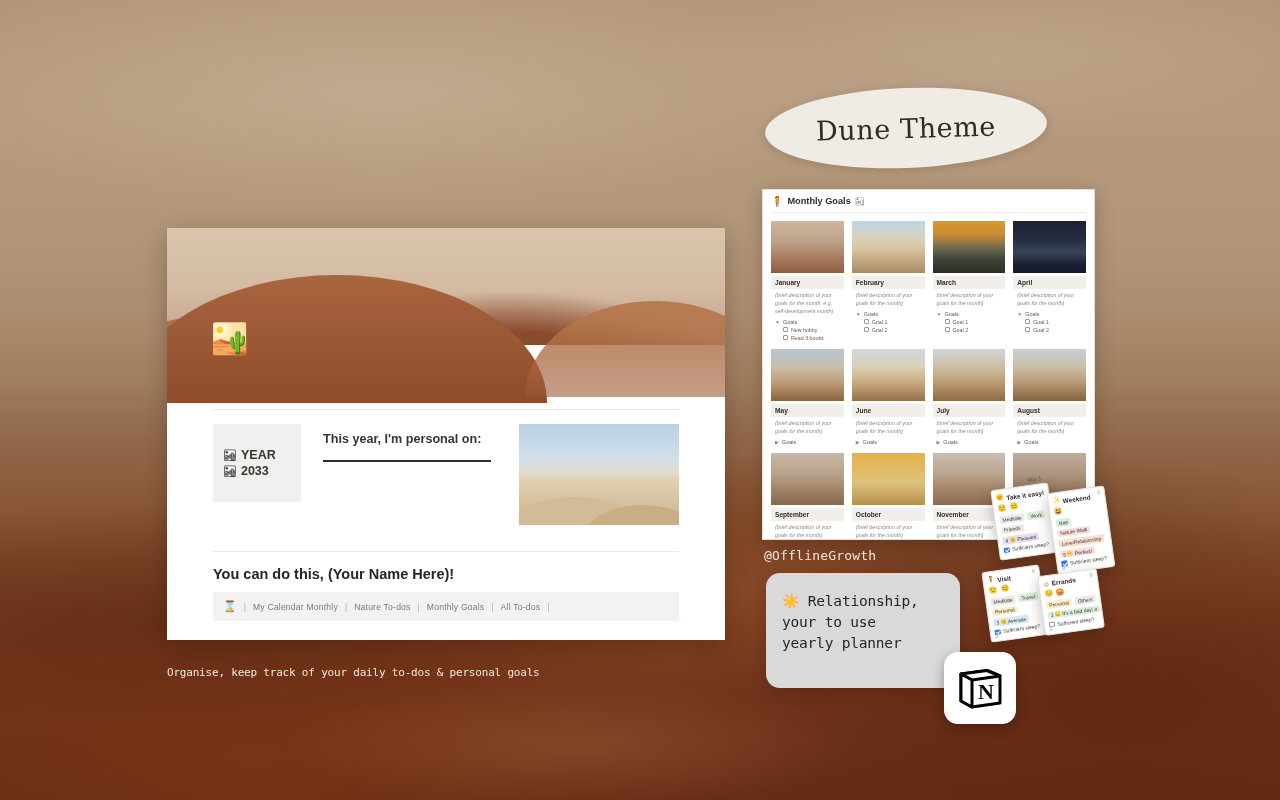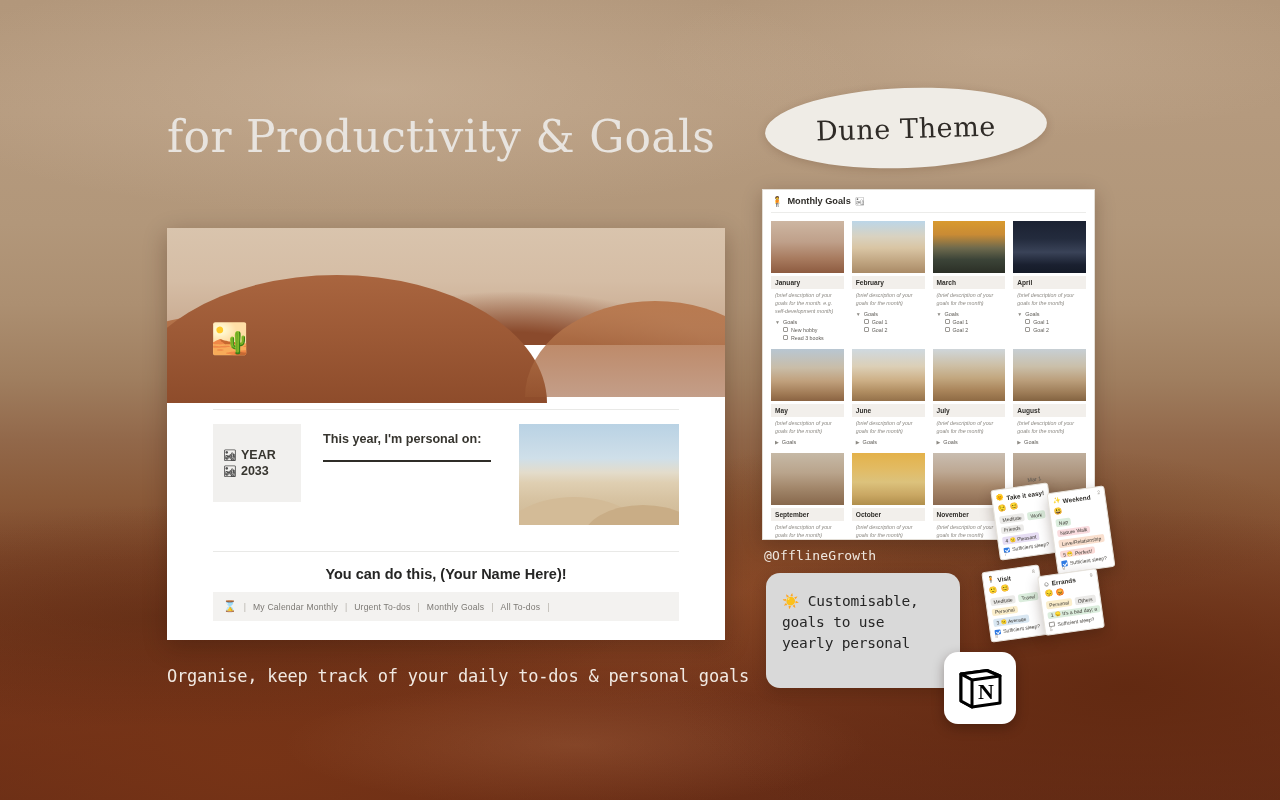--- a/index.html
+++ b/index.html
@@ -116,21 +116,21 @@
   }
   .mini-photo .d1 {
     position:absolute; left:-20px; bottom:-18px; width:150px; height:46px;
     border-radius:50% 50% 0 0/100% 100% 0 0; background:#d3bb97;
   }
   .mini-photo .d2 {
     position:absolute; right:-24px; bottom:-14px; width:120px; height:34px;
     border-radius:50% 50% 0 0/100% 100% 0 0; background:#c9ad86;
   }
   .np-rule2 { height:1px; background:#e9e9e7; margin:26px 0 14px 0; }
-  .np-sub { font-size:14.5px; font-weight:700; color:#262625;text-align:center; }
+  .np-sub { font-size:14.5px; font-weight:700; color:#262625; }
   .np-nav {
     margin-top:10px; background:#f3f2f0; height:29px; display:flex;
     align-items:center; gap:7px; padding:0 10px; font-size:8.6px; color:#7c7974;
   }
   .np-nav .sep { color:#b6b2ab; }
   .np-nav .lnk { letter-spacing:.2px; }
   .np-nav .emo { font-size:11px; }
 
   
   .mg-panel {
@@ -234,32 +234,31 @@
   .nlogo {
     position:absolute; left:944px; top:652px; width:72px; height:72px;
     background:#fff; border-radius:14px;
     display:flex; align-items:center; justify-content:center;
     box-shadow:0 4px 12px rgba(30,12,4,.35);
   }
 
   
   .tagline {
     position:absolute; left:167px; top:666px; width:700px;
-    font-family:"DejaVu Sans Mono", monospace; font-size:17px; color:#f1e9e2;
+    font-family:"DejaVu Sans Mono", monospace; font-size:11px; color:#f1e9e2;
     letter-spacing:-.2px; white-space:nowrap;
   }
 </style>
 </head>
 <body>
 
 <div id="stage">
   <div class="sky-haze"></div>
 
   <div class="headline">
-    <div class="l2">for Productivity &amp; Goals</div>
   </div>
 
   <div class="badge">
     <span>Dune Theme</span>
   </div>
 
   <div class="notion-page">
     <div class="np-cover">
       <div class="dune-c"></div>
       <div class="dune-a"></div>
@@ -295,21 +294,21 @@
       </div>
 
       <div class="np-rule2"></div>
       <div class="np-sub">You can do this, (Your Name Here)!</div>
 
       <div class="np-nav">
         <span class="emo">⌛</span>
         <span class="sep">|</span>
         <span class="lnk">My Calendar Monthly</span>
         <span class="sep">|</span>
-        <span class="lnk">Urgent To-dos</span>
+        <span class="lnk">Nature To-dos</span>
         <span class="sep">|</span>
         <span class="lnk">Monthly Goals</span>
         <span class="sep">|</span>
         <span class="lnk">All To-dos</span>
         <span class="sep">|</span>
       </div>
     </div>
   </div>
 
   <div class="mg-panel">
@@ -536,24 +535,24 @@
         <span>Sufficient sleep?</span>
       </div>
       <div class="fnum-bl">5</div>
     </div>
 
   <div class="handle">@OfflineGrowth</div>
 
   <div class="callout">
     <div>
       <span class="sun">☀️</span>
-      <span>Customisable,</span>
-    </div>
-    <div>goals to use</div>
-    <div>yearly personal</div>
+      <span>Relationship,</span>
+    </div>
+    <div>your to use</div>
+    <div>yearly planner</div>
   </div>
 
   <div class="nlogo">
     <svg width="50" height="50" viewBox="0 0 50 50">
       <path d="M6 11 L32 7.5 L45 13 L45 40 L17 44 L6 38 Z" fill="#fff" stroke="#000" stroke-width="3" stroke-linejoin="round"></path>
       <path d="M6 11 L32 7.5 L45 13 L17 17 Z" fill="#fff" stroke="#000" stroke-width="3" stroke-linejoin="round"></path>
       <path d="M17 17 L17 44 L6 38 L6 11 Z" fill="#fff" stroke="#000" stroke-width="3" stroke-linejoin="round"></path>
       <text x="31" y="36" font-family="'Liberation Serif', serif" font-size="22" font-weight="700" text-anchor="middle" fill="#000">N</text>
     </svg>
   </div>

